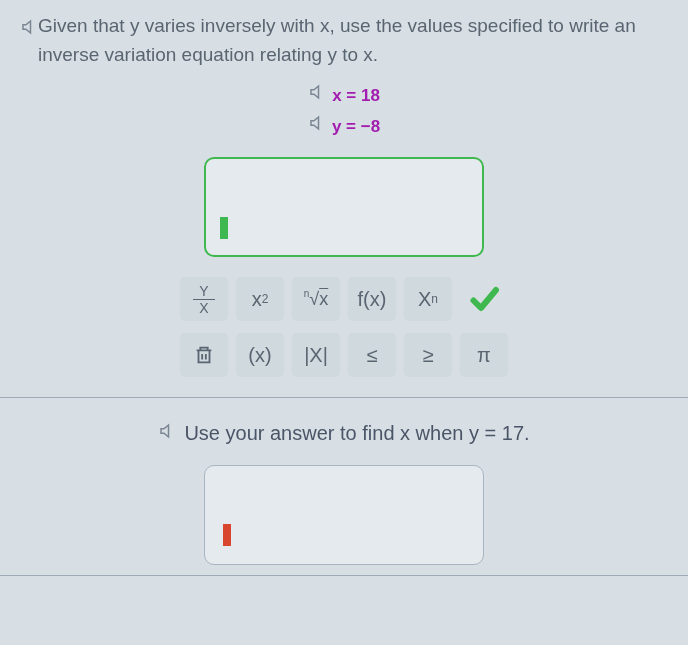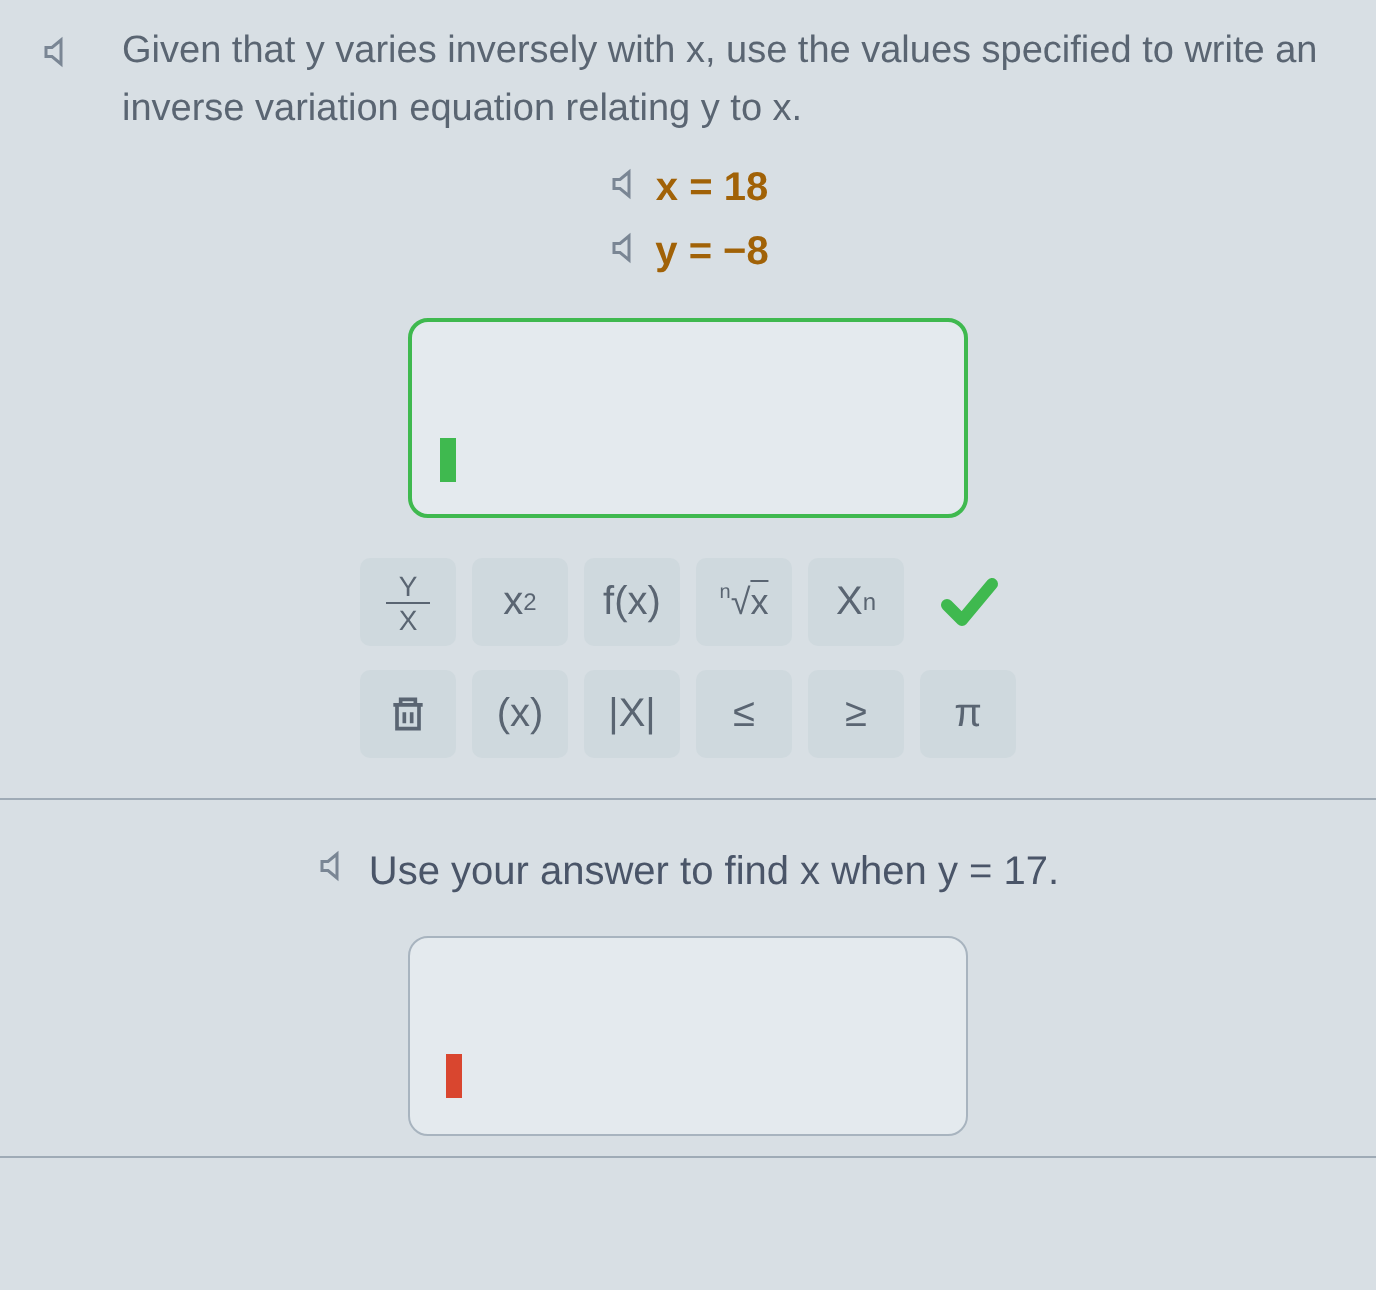--- a/index.html
+++ b/index.html
@@ -14,41 +14,41 @@
       font-family: Arial, sans-serif;
       color: #4a5568;
       padding: 12px 20px 0 20px;
     }
     .question-block {
       margin-bottom: 20px;
     }
     .question-text {
       display: flex;
       align-items: flex-start;
-      gap: 23px;
+      gap: 0;
       font-size: 19px;
       line-height: 1.5;
       color: #5a6572;
       margin-bottom: 14px;
     }
     .tts-icon {
       flex-shrink: 0;
       margin-top: 4px;
     }
     .given-values {
       text-align: center;
       margin-bottom: 20px;
     }
     .given-line {
       display: flex;
-      align-items: flex-start;
+      align-items: flex-end;
       justify-content: center;
       gap: 6px;
-      font-size: 20px;
-      color: #a16207;
+      font-size: 17px;
+      color: #a21caf;
       font-weight: 600;
       margin-bottom: 8px;
     }
     .answer-row {
       display: flex;
       justify-content: center;
       align-items: center;
       gap: 10px;
       margin-bottom: 20px;
     }
@@ -201,24 +201,24 @@
   <div class="toolbar">
     <div class="tool-btn fraction">
       <div class="frac-top">Y</div>
       <div class="frac-bot">X</div>
     </div>
     <div class="tool-btn">
       <span>x</span>
         <span class="sup">2</span>
     </div>
     <div class="tool-btn">
+      <span class="root-sym"><span style="font-size:10px;position:relative;top:-8px;">n</span>√<span style="text-decoration:overline;">x</span></span>
+    </div>
+    <div class="tool-btn">
       <span>f(x)</span>
-    </div>
-    <div class="tool-btn">
-      <span class="root-sym"><span style="font-size:10px;position:relative;top:-8px;">n</span>√<span style="text-decoration:overline;">x</span></span>
     </div>
     <div class="tool-btn">
       <span>X</span>
         <span class="sub">n</span>
     </div>
     <div class="check-btn">
       <svg width="36" height="36" viewBox="0 0 24 24">
         <path d="M5 13 L10 18 L20 6" stroke="#3fb94f" stroke-width="4" fill="none" stroke-linecap="round" stroke-linejoin="round"></path>
       </svg>
     </div>

